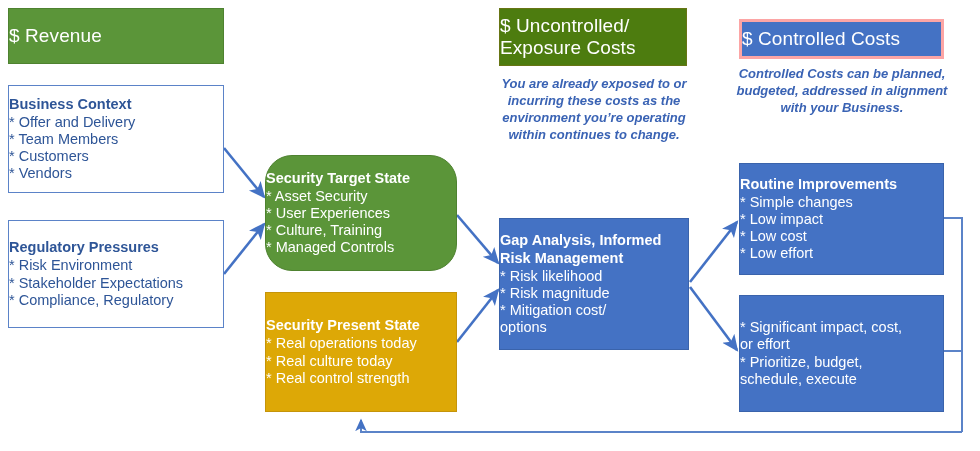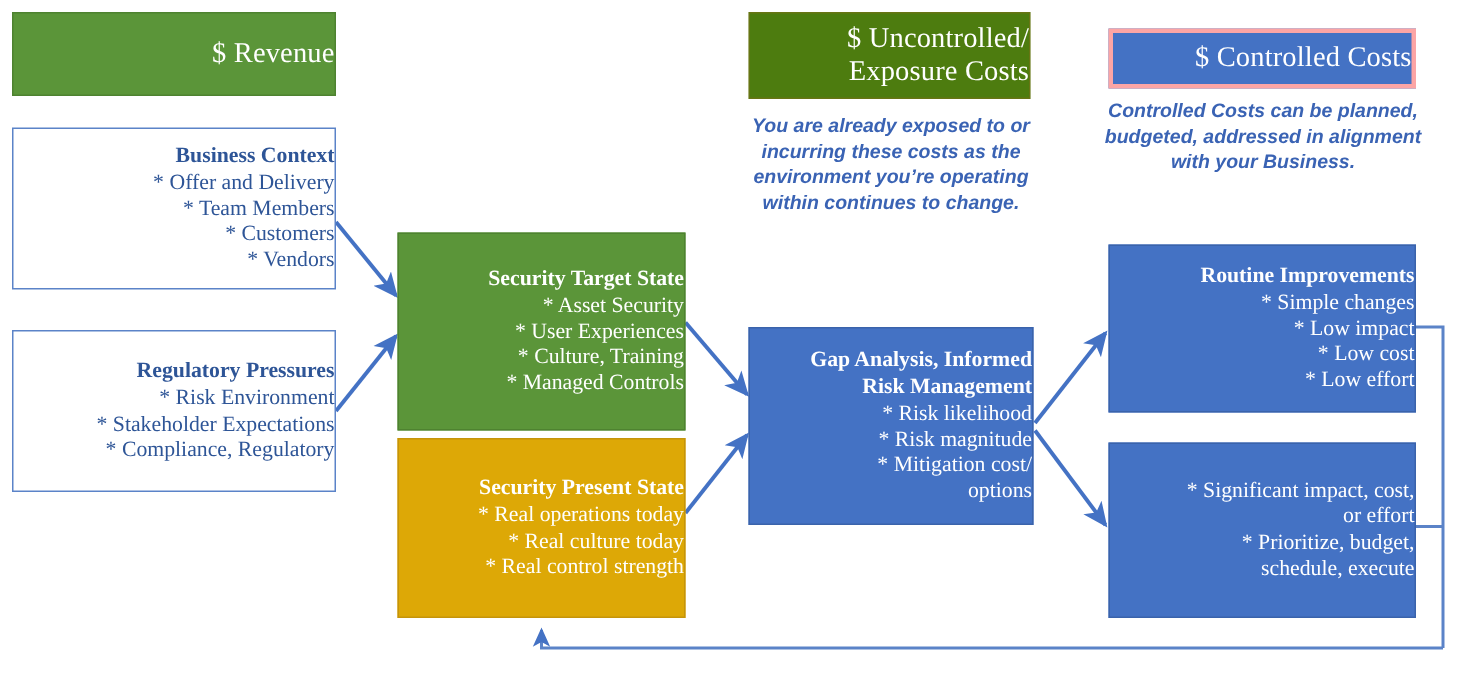--- a/index.html
+++ b/index.html
@@ -15,25 +15,24 @@
     width: 980px;
     height: 451px;
     background: #ffffff;
     overflow: hidden;
   }
   .box {
     position: absolute;
     box-sizing: border-box;
     display: flex;
     flex-direction: column;
-    align-items: flex-end;
+    align-items: flex-start;
     justify-content: center;
     text-align: center;
     line-height: 1.18;
-    font-family: Liberation Serif, serif;
   }
   .hdr {
     color: #ffffff;
     font-size: 19px;
     font-weight: 400;
     letter-spacing: .1px;
   }
   .hdr-green { background: #5B9539; border: 1px solid #4e8230; }
   .hdr-orange { background: #4d7c0f; border: 1px solid #b9612440; }
   .hdr-blue { background: #4472C4; border: 3px solid #fca5a5; }
@@ -136,21 +135,21 @@
     <div class="l">* Vendors</div>
   </div>
 
   <div class="box card-white" style="left:8px; top:220px; width:216px; height:108px;">
     <div class="t">Regulatory Pressures</div>
     <div class="l">* Risk Environment</div>
     <div class="l">* Stakeholder Expectations</div>
     <div class="l">* Compliance, Regulatory</div>
   </div>
 
-  <div class="box card-green" style="left:265px; top:155px; width:192px; height:132px;">
+  <div class="box card-green" style="left:265px; top:155px; width:192px; height:116px;border-radius:27px;">
     <div class="t">Security Target State</div>
     <div class="l">* Asset Security</div>
     <div class="l">* User Experiences</div>
     <div class="l">* Culture, Training</div>
     <div class="l">* Managed Controls</div>
   </div>
 
   <div class="box card-gold" style="left:265px; top:292px; width:192px; height:120px;">
     <div class="t">Security Present State</div>
     <div class="l">* Real operations today</div>

